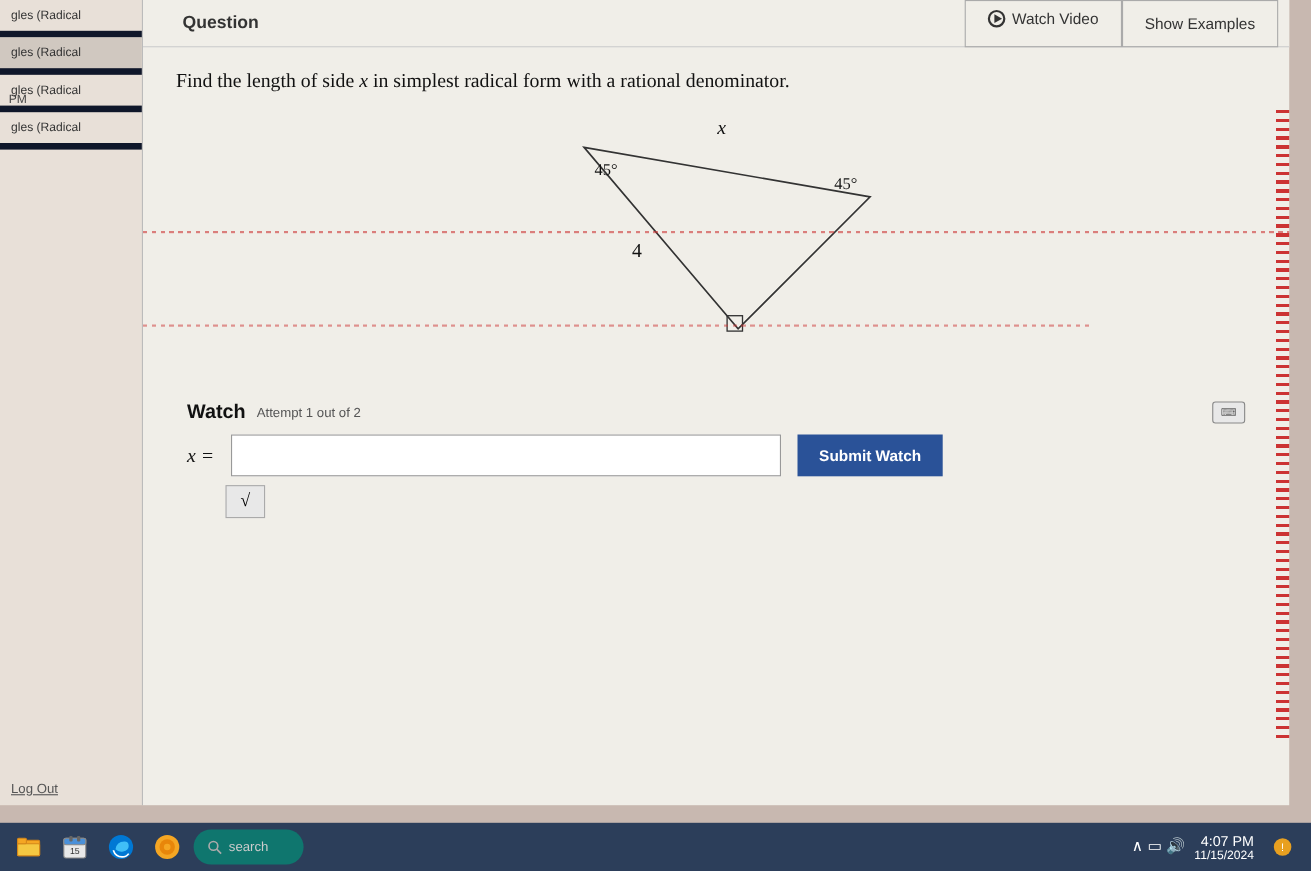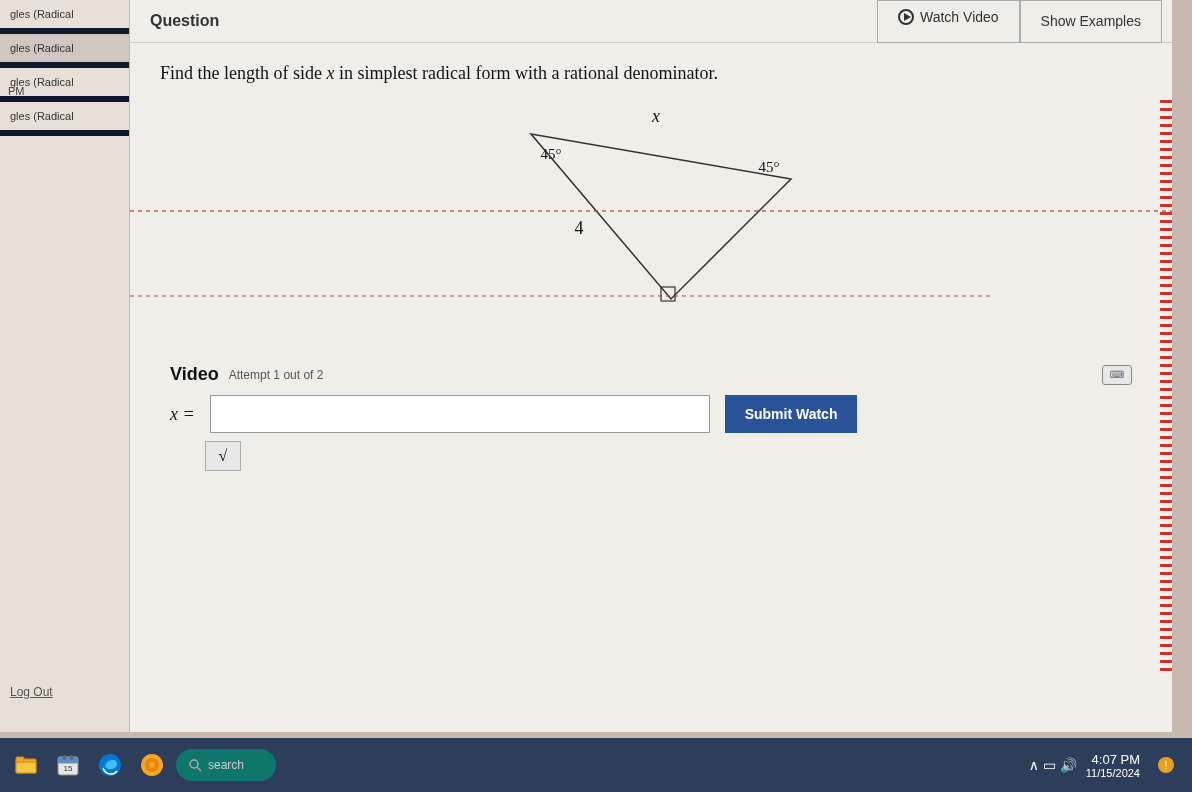--- a/index.html
+++ b/index.html
@@ -33,20 +33,21 @@
       border-bottom: 1px solid #ccc;
       padding-right: 10px;
       gap: 0;
     }
 
     .top-bar-left {
       flex: 1;
       display: flex;
       align-items: center;
       padding-left: 20px;
+      margin-left: 16px;
     }
 
     .question-label {
       font-size: 16px;
       font-weight: bold;
       color: #333;
       font-family: Arial, sans-serif;
     }
 
     .watch-video-btn {
@@ -227,37 +228,37 @@
       border-bottom: 6px solid #0f172a;
       cursor: pointer;
     }
 
     .sidebar-item.active {
       background: #d0c8c0;
     }
 
     .log-out {
       position: absolute;
-      bottom: 33px;
+      bottom: 8px;
       left: 10px;
       font-size: 12px;
       color: #555;
       font-family: Arial, sans-serif;
       cursor: pointer;
       text-decoration: underline;
       text-align: center;
     }
 
     
     .taskbar {
       position: absolute;
       bottom: 0;
       left: 0;
       right: 0;
-      height: 54px;
+      height: 44px;
       background: #2c3e5a;
       display: flex;
       align-items: center;
       padding: 0 8px;
       gap: 6px;
     }
 
     .taskbar-icon {
       width: 36px;
       height: 36px;
@@ -398,21 +399,21 @@
 
         <text x="308" y="68" text-anchor="middle" font-family="Times New Roman, serif" font-size="15" fill="#111">45°</text>
 
         <text x="118" y="130" text-anchor="middle" font-family="Times New Roman, serif" font-size="18" fill="#111">4</text>
 
       </svg>
     </div>
 
     <div class="answer-section">
       <div class="answer-header">
-        <span class="answer-label">Video</span>
+        <span class="answer-label">Watch</span>
         <span class="attempt-text">Attempt 1 out of 2</span>
         <div class="keyboard-icon">⌨</div>
       </div>
 
       <div class="input-row">
         <span class="x-equals">x =</span>
         <input class="answer-input" type="text" style="">
         <button class="submit-btn">Submit Watch</button>
       </div>
 

